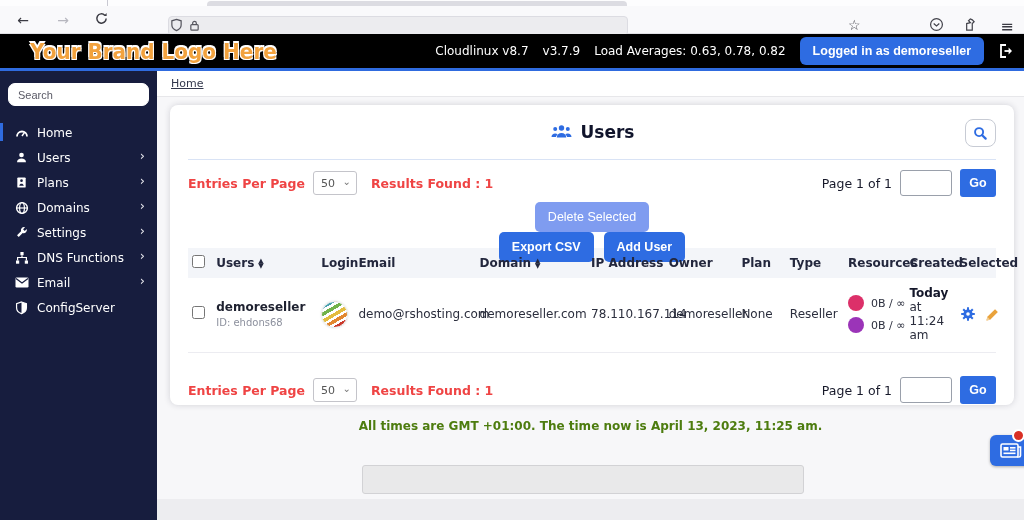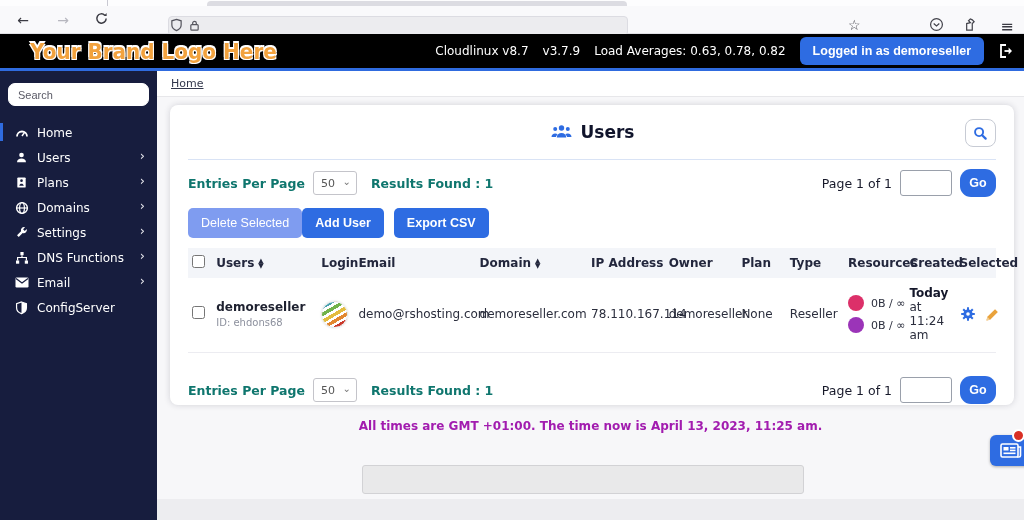--- a/index.html
+++ b/index.html
@@ -42,29 +42,29 @@
   .crumb-row { height:26px; background:#fff; border-bottom:1px solid #e7e7ea; display:flex; align-items:center; padding-left:14px; }
   .crumb-row a { font-size:11px; color:#33384d; text-decoration:underline; cursor:pointer; }
 
   .card { position:absolute; left:13px; top:34px; width:844px; height:300px; background:#fff; border-radius:8px; box-shadow:0 0 6px rgba(40,40,60,.18); padding:0 18px; }
   .card-head { position:relative; height:55px; display:flex; align-items:center; justify-content:center; border-bottom:1px solid #d9e3f5; }
   .card-title { font-size:17px; font-weight:700; color:#10142b; display:flex; align-items:center; gap:8px; }
   .head-search-btn { position:absolute; right:0; top:14px; width:31px; height:28px; background:#fff; border:1px solid #c7cbd4; border-radius:8px; display:flex; align-items:center; justify-content:center; cursor:pointer; }
 
   .controls-row { display:flex; align-items:center; justify-content:space-between; height:42px; padding-top:4px; }
   .ctl-left { display:flex; align-items:center; gap:8px; }
-  .ctl-label { font-size:12.5px; font-weight:700; color:#0f766e; white-space:nowrap; }
+  .ctl-label { font-size:12.5px; font-weight:700; color:#ef4444; white-space:nowrap; }
   .select-box { width:44px; height:24px; border:1px solid #c4c4ca; border-radius:3px; display:flex; align-items:center; justify-content:space-between; padding:0 5px 0 7px; font-size:11px; color:#555; cursor:pointer; background:#fff; }
   .select-box .caret { font-size:10px; color:#777; margin-top:-3px; }
   .ctl-right { display:flex; align-items:center; gap:8px; }
   .page-label { font-size:12.5px; color:#17192a; white-space:nowrap; }
   .page-input { width:52px; height:26px; border:1px solid #9aa0ab; border-radius:3px; outline:none; padding:0 5px; font-size:12px; }
-  .go-btn { width:36px; height:28px; background:#2e6ce2; color:#fff; border:0; border-radius:11px; font-size:12.5px; font-weight:600; cursor:pointer; }
-
-  .actions-row { display:flex; align-items:center; height:42px; }
+  .go-btn { width:36px; height:28px; background:#2e6ce2; color:#fff; border:0; border-radius:3px; font-size:12.5px; font-weight:600; cursor:pointer; }
+
+  .actions-row { display:flex; align-items:center; height:42px;flex-direction:column; }
   .btn-soft { background:#7f9cf0; color:#fff; border:0; border-radius:5px; padding:8px 13px; font-size:12.5px; cursor:pointer; }
   .btn-primary { background:#2e6ce2; color:#fff; border:0; border-radius:5px; padding:8px 13px; font-size:12.5px; font-weight:600; cursor:pointer; }
   .actions-right { display:flex; gap:10px; }
 
   table.users { width:100%; border-collapse:collapse; margin-top:4px; table-layout:fixed; }
   table.users thead tr { background:#f3f5f9; }
   table.users th { font-size:12px; font-weight:700; color:#23273d; text-align:left; padding:7px 4px; white-space:nowrap; }
   table.users td { font-size:12px; color:#2b2e3d; padding:8px 4px 10px 4px; vertical-align:middle; }
   table.users tbody tr { border-bottom:1px solid #ececf1; }
   .sort-wrap { display:inline-flex; flex-direction:column; vertical-align:middle; margin-left:4px; line-height:5px; font-size:7px; color:#23273d; }
@@ -78,21 +78,21 @@
   .res-dot { width:16px; height:16px; border-radius:50%; flex:0 0 16px; }
   .res-dot.pink { background:#dc3069; }
   .res-dot.purple { background:#9b34b8; }
   .res-val { font-size:11px; color:#2b2e3d; white-space:nowrap; }
   .created-emph { font-weight:700; color:#14172a; }
   .created-rest { color:#2b2e3d; }
   .opt-icons { display:flex; gap:9px; align-items:center; }
   .opt-icons span { cursor:pointer; display:flex; }
   input[type=checkbox] { width:13px; height:13px; cursor:pointer; }
 
-  .time-note { position:absolute; left:0; width:100%; top:348px; text-align:center; font-size:12px; font-weight:700; color:#a21caf; }
+  .time-note { position:absolute; left:0; width:100%; top:348px; text-align:center; font-size:12px; font-weight:700; color:#4d7c0f; }
   .progress-bar { position:absolute; left:205px; top:394px; width:442px; height:29px; background:#e9e9ea; border:1px solid #d2d2d5; border-radius:3px; }
   .bottom-band { position:absolute; left:0; bottom:0; width:100%; height:21px; background:#ededf0; }
   .news-fab { position:absolute; right:-7px; top:364px; width:41px; height:31px; background:#2e6ce2; border-radius:6px; display:flex; align-items:center; justify-content:center; cursor:pointer; box-shadow:0 1px 3px rgba(0,0,0,.3); }
   .news-badge { position:absolute; right:6px; top:-6px; width:13px; height:13px; border-radius:50%; background:#d93025; border:2px solid #fff; }
 </style>
 </head>
 <body>
 
 <div class="tabstrip">
   <div class="tab-divider"></div>
@@ -294,22 +294,22 @@
       <div class="ctl-right">
         <span class="page-label">Page 1 of 1</span>
         <input class="page-input" style="">
         <button class="go-btn">Go</button>
       </div>
     </div>
 
     <div class="actions-row">
       <button class="btn-soft">Delete Selected</button>
       <div class="actions-right">
+        <button class="btn-primary">Export CSV</button>
         <button class="btn-primary">Add User</button>
-        <button class="btn-primary">Export CSV</button>
       </div>
     </div>
 
     <table class="users">
       <colgroup>
         <col style="width:3%">
           <col style="width:13%">
           <col style="width:4.6%">
           <col style="width:15%">
         <col style="width:13.8%">

